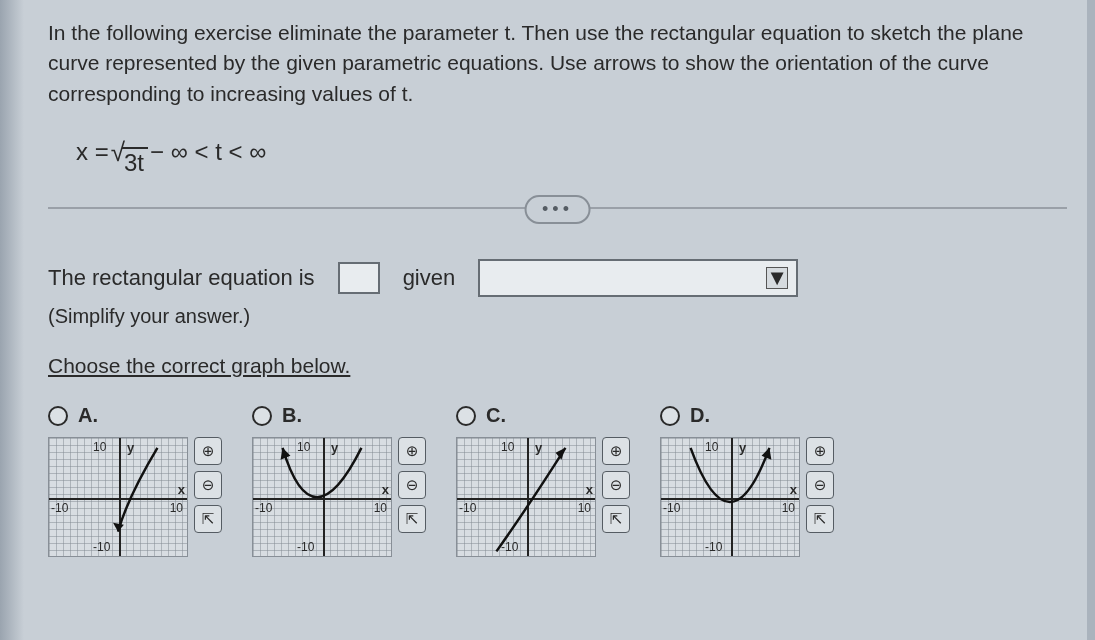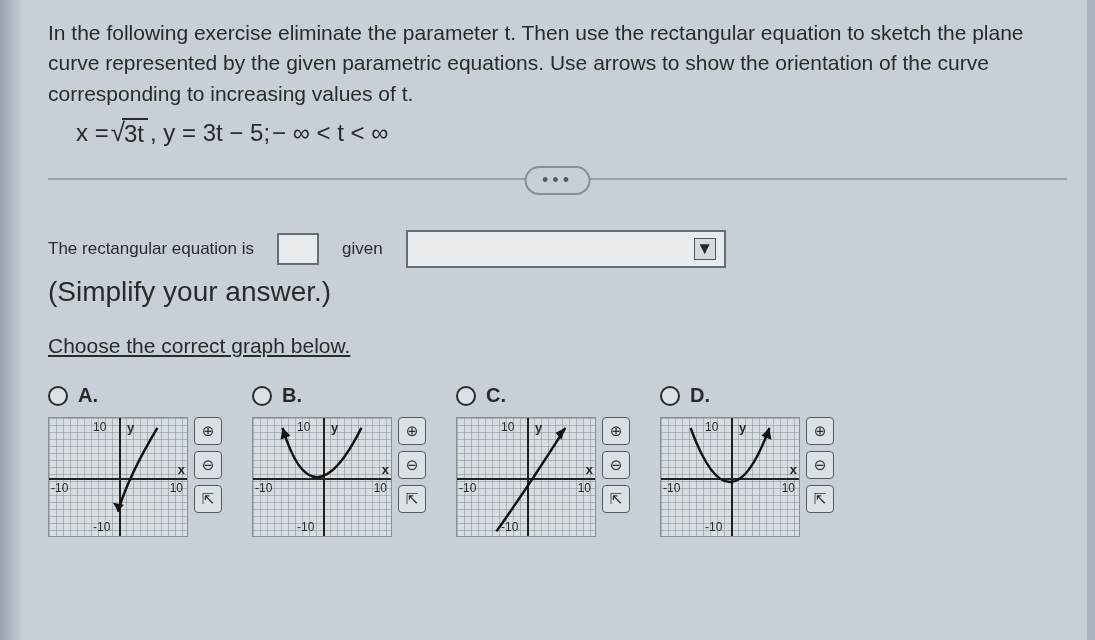--- a/index.html
+++ b/index.html
@@ -20,41 +20,42 @@
   }
   .right-cut {
     position: absolute;
     right: 0; top: 0;
     width: 8px; height: 100%;
     background: #aab3bd;
   }
   .instructions {
     font-size: 21px;
     line-height: 1.45;
-    margin-bottom: 8px;
+    margin-bottom: 18px;
     padding-right: 20px;
   }
   .equation-row {
     font-size: 24px;
     margin-bottom: 30px;
     padding-left: 28px;
     display: flex;
     align-items: center;
     gap: 2px;
   }
   .sqrt-wrap {
     display: inline-flex;
     align-items: center;
     position: relative;
   }
   .sqrt-sym { font-size: 26px; }
   .sqrt-arg {
     border-top: 2px solid #2a2a2a;
     padding: 0 4px 0 2px;
     margin-left: -3px;
+    margin-top: 20px;
   }
   .divider {
     border: none;
     border-top: 2px solid #9aa0a8;
     margin: 18px 0 50px 0;
     width: 100%;
     position: relative;
   }
   .ellipsis-badge {
     position: absolute;
@@ -63,21 +64,21 @@
     transform: translateX(-50%);
     background: #c8cfd6;
     border: 2px solid #888f97;
     border-radius: 16px;
     padding: 2px 16px;
     font-size: 18px;
     letter-spacing: 4px;
     color: #555c63;
   }
   .answer-row {
-    font-size: 17px;
+    font-size: 22px;
     display: flex;
     align-items: center;
     gap: 23px;
     margin-bottom: 8px;
   }
   .small-input {
     width: 42px; height: 32px;
     border: 2px solid #666d74;
     background: #e8ecef;
   }
@@ -90,21 +91,21 @@
     justify-content: flex-end;
     padding-right: 8px;
   }
   .dropdown-btn {
     width: 22px; height: 22px;
     border: 1px solid #555;
     display: flex; align-items: center; justify-content: center;
     background: #d6dbdf;
   }
   .hint {
-    font-size: 28px;
+    font-size: 20px;
     margin-bottom: 26px;
   }
   .choose-label {
     font-size: 21px;
     margin-bottom: 26px;
     text-decoration: underline;
   }
   .options {
     display: flex;
     gap: 30px;
@@ -182,21 +183,20 @@
 <div class="right-cut"></div>
 
 <p class="instructions">In the following exercise eliminate the parameter t. Then use the rectangular equation to sketch the plane curve represented by the given parametric equations. Use arrows to show the orientation of the curve corresponding to increasing values of t.</p>
 
 <div class="equation-row">
   <span>x = </span>
   <span class="sqrt-wrap">
     <span class="sqrt-sym">√</span>
     <span class="sqrt-arg">3t</span>
   </span>
-  <span>, y = 3t − 5; </span>
   <span> − ∞ &lt; t &lt; ∞</span>
 </div>
 
 <div class="divider">
   <div class="ellipsis-badge">•••</div>
 </div>
 
 <div class="answer-row">
   <span>The rectangular equation is</span>
   <span class="small-input"></span>

